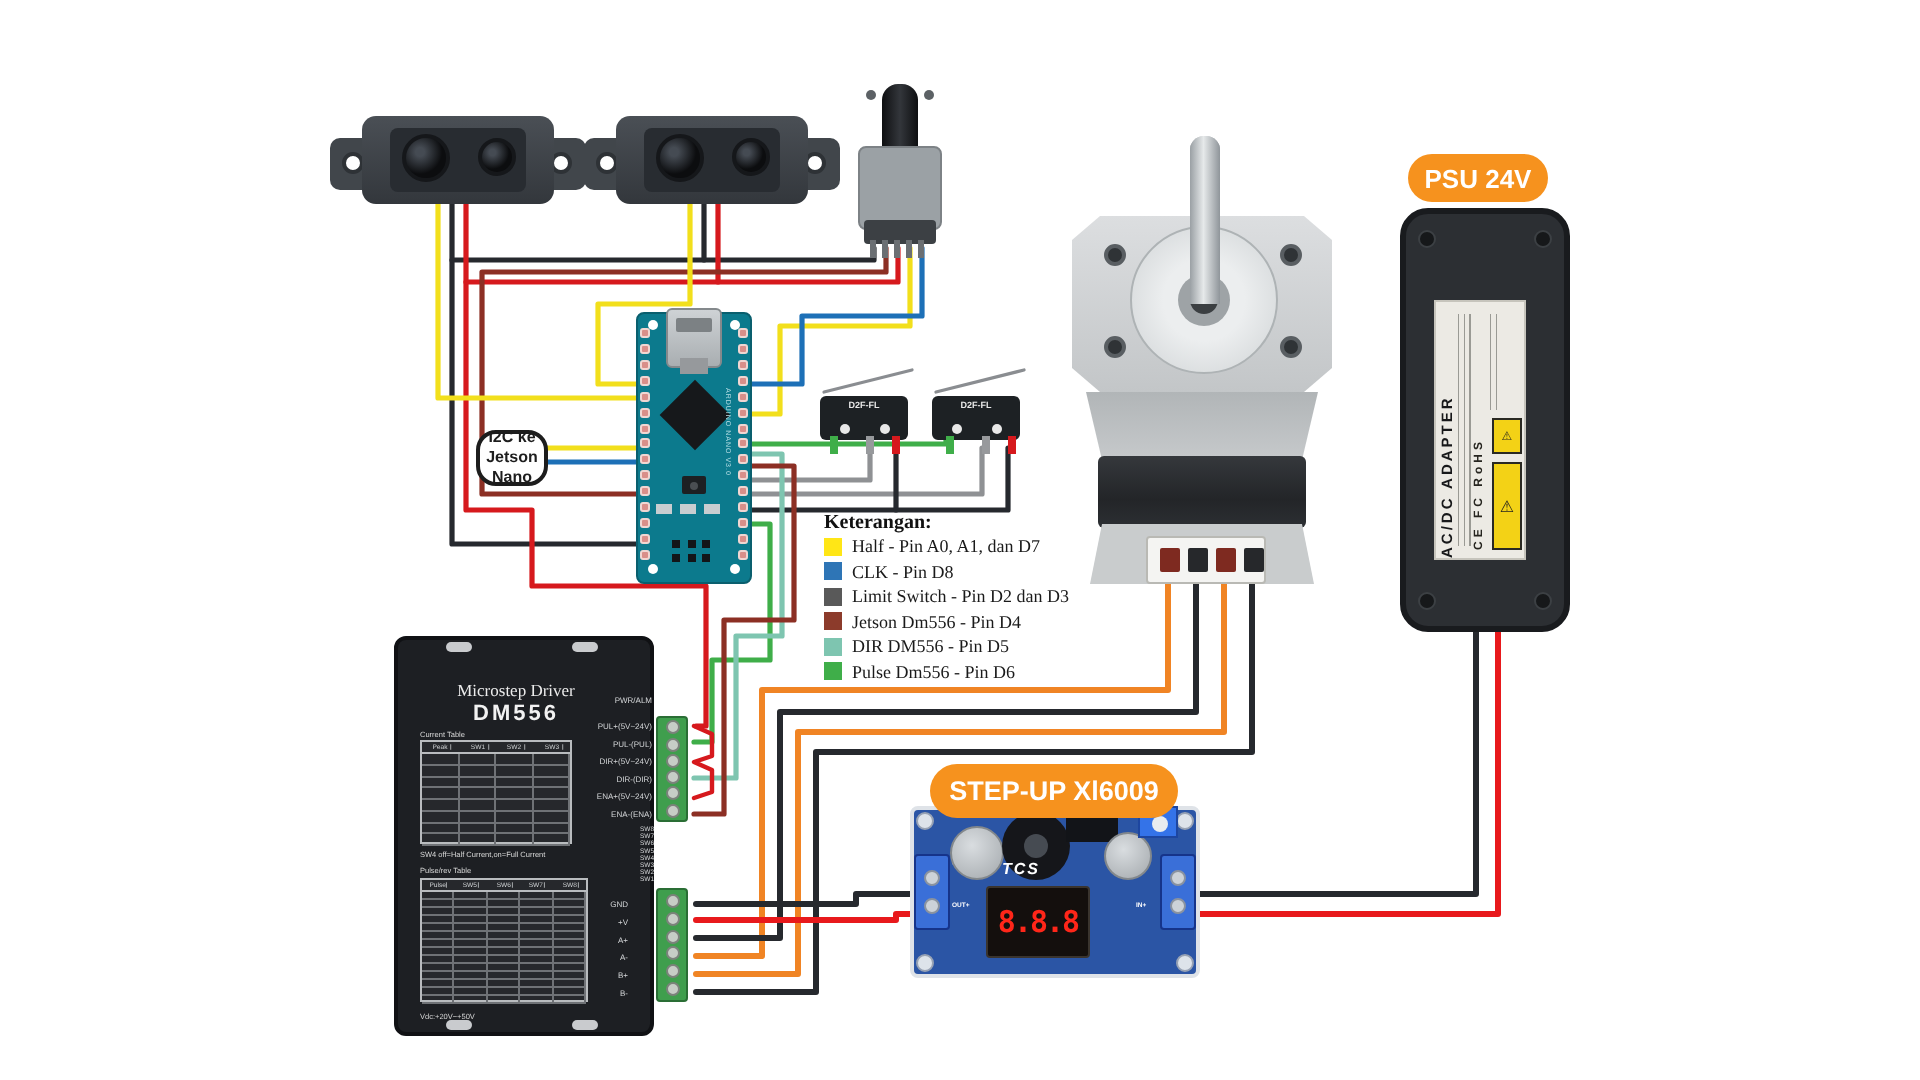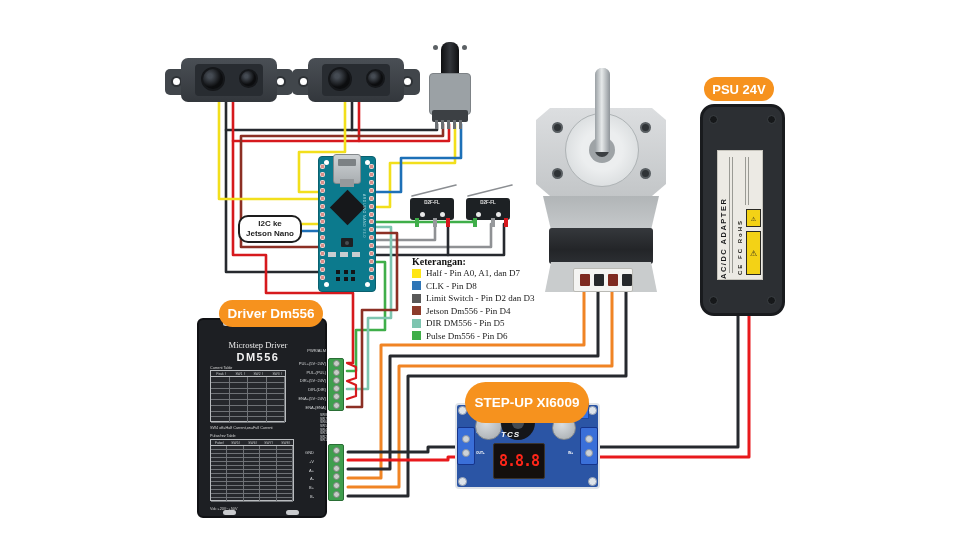--- a/index.html
+++ b/index.html
@@ -580,20 +580,19 @@
           <span>DIR DM556 - Pin D5</span>
         </div>
         <div class="lg-row">
           <span class="sw" style="background: rgb(63, 174, 73);"></span>
           <span>Pulse Dm556 - Pin D6</span>
         </div>
       </div>
   </div>
 
   <div class="pill" style="left:704px;top:77px;width:70px;height:24px;font-size:13px">PSU 24V</div>
-  <div class="pill" style="left:219px;top:300px;width:104px;height:27px;font-size:13.5px">Driver Dm556</div>
-  <div class="pill" style="left:465px;top:382px;width:124px;height:41px;font-size:13.5px">STEP-UP Xl6009</div>
-  <div class="whitebox" style="left:238px;top:215px;width:64px;height:28px">
+  <div class="pill" style="left:465px;top:382px;width:124px;height:27px;font-size:13.5px">STEP-UP Xl6009</div>
+  <div class="whitebox" style="left:238px;top:215px;width:36px;height:28px">
     <span style="position:static">I2C ke</span>
     <span style="position:static">Jetson Nano</span>
   </div>
 
 </div>
 
 </body></html>

